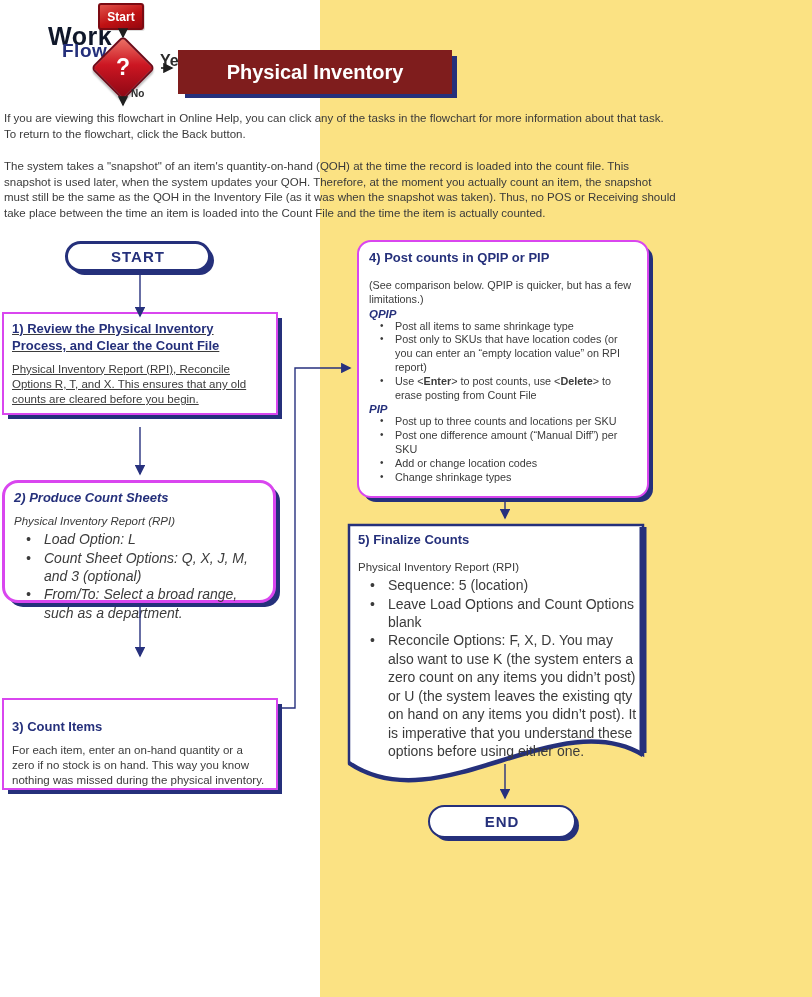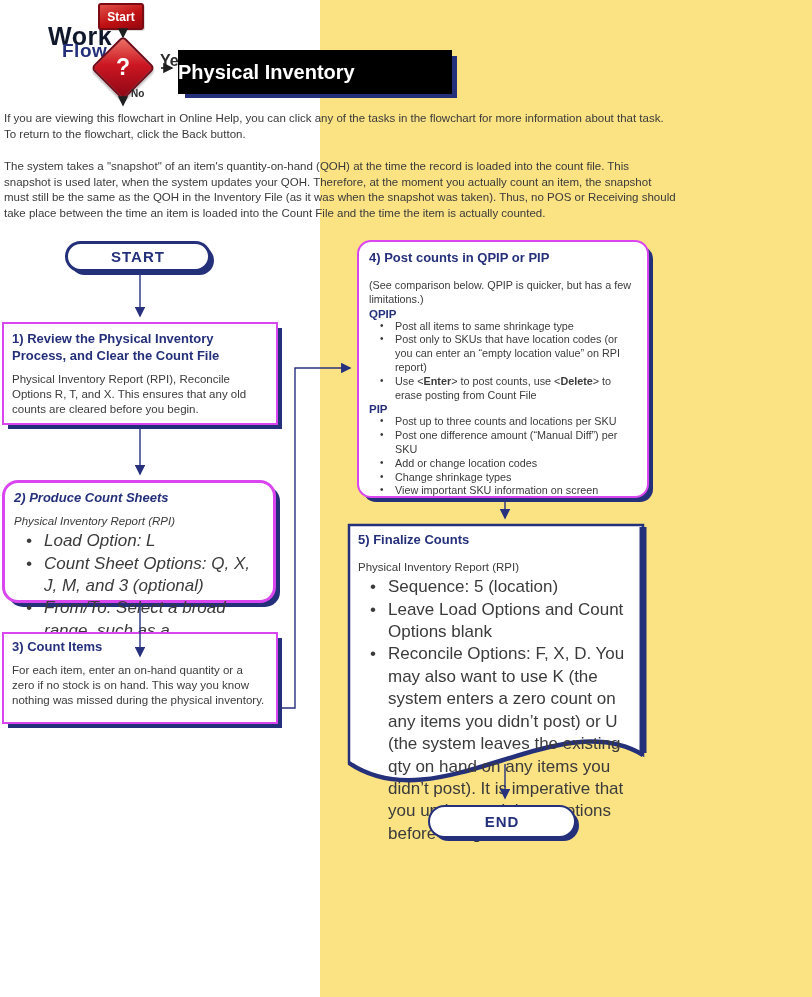--- a/index.html
+++ b/index.html
@@ -17,52 +17,52 @@
   .flow-word { position:absolute; left:62px; top:40px; font-size:19px; font-weight:bold; color:#25307b; letter-spacing:.5px; }
   .diamond { position:absolute; left:100px; top:45px; width:46px; height:46px; transform:rotate(45deg);
     background:linear-gradient(135deg,#ec7266 0%,#cc1622 45%,#8c0714 100%);
     border:2px solid #6e0a18; border-radius:5px; box-shadow:2px 2px 2px rgba(0,0,0,.25); }
   .diamond-q { position:absolute; left:100px; top:44px; width:46px; height:46px; display:flex;
     align-items:center; justify-content:center; color:#fff; font-weight:bold; font-size:23px; }
   .yes-label { position:absolute; left:160px; top:52px; font-size:16px; font-weight:bold; color:#2b2b2b; }
   .no-label  { position:absolute; left:131px; top:88px; font-size:10px; font-weight:bold; color:#2b2b2b; }
 
   
-  .banner { position:absolute; left:178px; top:50px; width:274px; height:44px; background:#000000;
-    box-shadow:6px 5px 0 -1px #25307b; display:flex; align-items:center; justify-content:flex-start; }
+  .banner { position:absolute; left:178px; top:50px; width:274px; height:44px; background:#7f1d1d;
+    box-shadow:6px 5px 0 -1px #25307b; display:flex; align-items:center; justify-content:center; }
   .banner span { color:#fff; font-size:20px; font-weight:bold; }
 
   
   .intro { position:absolute; left:4px; top:111px; width:672px; font-size:11.5px; color:#3a3a3a; line-height:1.38; z-index:2; }
   .intro p { margin:0 0 16px 0; }
 
   
   .connectors { position:absolute; left:0; top:0; width:812px; height:997px; pointer-events:none; z-index:3; }
 
   
   .terminal { position:absolute; background:#fff; border:3px solid #25307b; border-radius:18px;
     display:flex; align-items:center; justify-content:center; z-index:2; }
   .terminal span { color:#25307b; font-weight:bold; font-size:15px; letter-spacing:1px; }
   .terminal.start { left:65px; top:241px; width:146px; height:31px; box-shadow:4px 4px 0 -1px #25307b; }
   .terminal.end   { left:428px; top:805px; width:148px; height:33px; border-width:2.5px; box-shadow:4px 4px 0 -1px #25307b; }
 
   
   .node { position:absolute; background:#fff; border:2px solid #d946ef; color:#3b3b3b; z-index:2; cursor:pointer; }
   .shadowed { box-shadow:5px 5px 0 -1px #25307b; }
-  .box1 { left:2px;  top:322px; width:276px; height:103px; padding:7px 8px; }
+  .box1 { left:2px;  top:312px; width:276px; height:103px; padding:7px 8px;text-decoration:underline; }
   .box2 { left:2px;  top:480px; width:274px; height:123px; padding:7px 9px; border-width:3px; border-radius:16px;font-style:italic; }
-  .box3 { left:2px;  top:632px; width:276px; height:92px;  padding:5px 8px; }
+  .box3 { left:2px;  top:698px; width:276px; height:92px;  padding:19px 8px; }
   .box4 { left:357px; top:240px; width:292px; height:258px; padding:8px 10px; border-radius:14px; }
   .box-title { font-weight:bold; color:#25307b; font-size:13px; line-height:1.3; }
   .box-body  { font-size:11.5px; line-height:1.32; margin-top:7px; }
-  .bullets { margin:1px 0 0; padding:0 0 0 30px; font-size:17px; line-height:1.32; }
+  .bullets { margin:1px 0 0; padding:0 0 0 30px; font-size:14px; line-height:1.32; }
   .bullets li { list-style:none; position:relative; }
   .bullets li::before { content:"\2022"; position:absolute; left:-18px; }
   .note { font-size:10.8px; line-height:1.28; margin-top:12px; }
-  .subhead { font-weight:bold; color:#25307b; font-size:11.5px; margin-top:1px; }
+  .subhead { font-weight:bold; font-style:italic; color:#25307b; font-size:11.5px; margin-top:1px; }
   .small-bullets { font-size:10.8px; line-height:1.28; padding-left:26px; margin:0; }
   .small-bullets li { list-style:none; position:relative; }
   .small-bullets li::before { content:"\2022"; position:absolute; left:-15px; font-size:10px; }
 
   
   .doc-wrap { position:absolute; left:347px; top:523px; width:306px; height:275px; z-index:2; cursor:pointer; }
   .doc-shape { position:absolute; left:0; top:0; }
   .doc-content { position:absolute; left:11px; top:9px; width:280px; color:#3b3b3b; }
   .doc-content .box-body { margin-top:11px; }
 </style>
@@ -146,21 +146,20 @@
         <li>Post only to SKUs that have location codes (or you can enter an “empty location value” on RPI report)</li>
         <li>Use &lt;<b>Enter</b>&gt; to post counts, use &lt;<b>Delete</b>&gt; to erase posting from Count File</li>
       </ul>
     <div class="subhead">PIP</div>
     <ul class="small-bullets">
 
     <li>Post up to three counts and locations per SKU</li>
         <li>Post one difference amount (“Manual Diff”) per SKU</li>
         <li>Add or change location codes</li>
         <li>Change shrinkage types</li>
-        <li>View important SKU information on screen</li>
       </ul>
   </div>
 
   <div class="doc-wrap">
     <svg class="doc-shape" width="306" height="275" viewBox="0 0 306 275">
       <path d="M2,2 L296,2 L296,232 C210,180 90,300 2,240 Z" fill="#ffffff" stroke="#25307b" stroke-width="2.5"></path>
       <line x1="296" y1="4" x2="296" y2="230" stroke="#25307b" stroke-width="7"></line>
       <path d="M296,232 C210,180 90,300 2,240" fill="none" stroke="#25307b" stroke-width="4.5"></path>
     </svg>
     <div class="doc-content">

